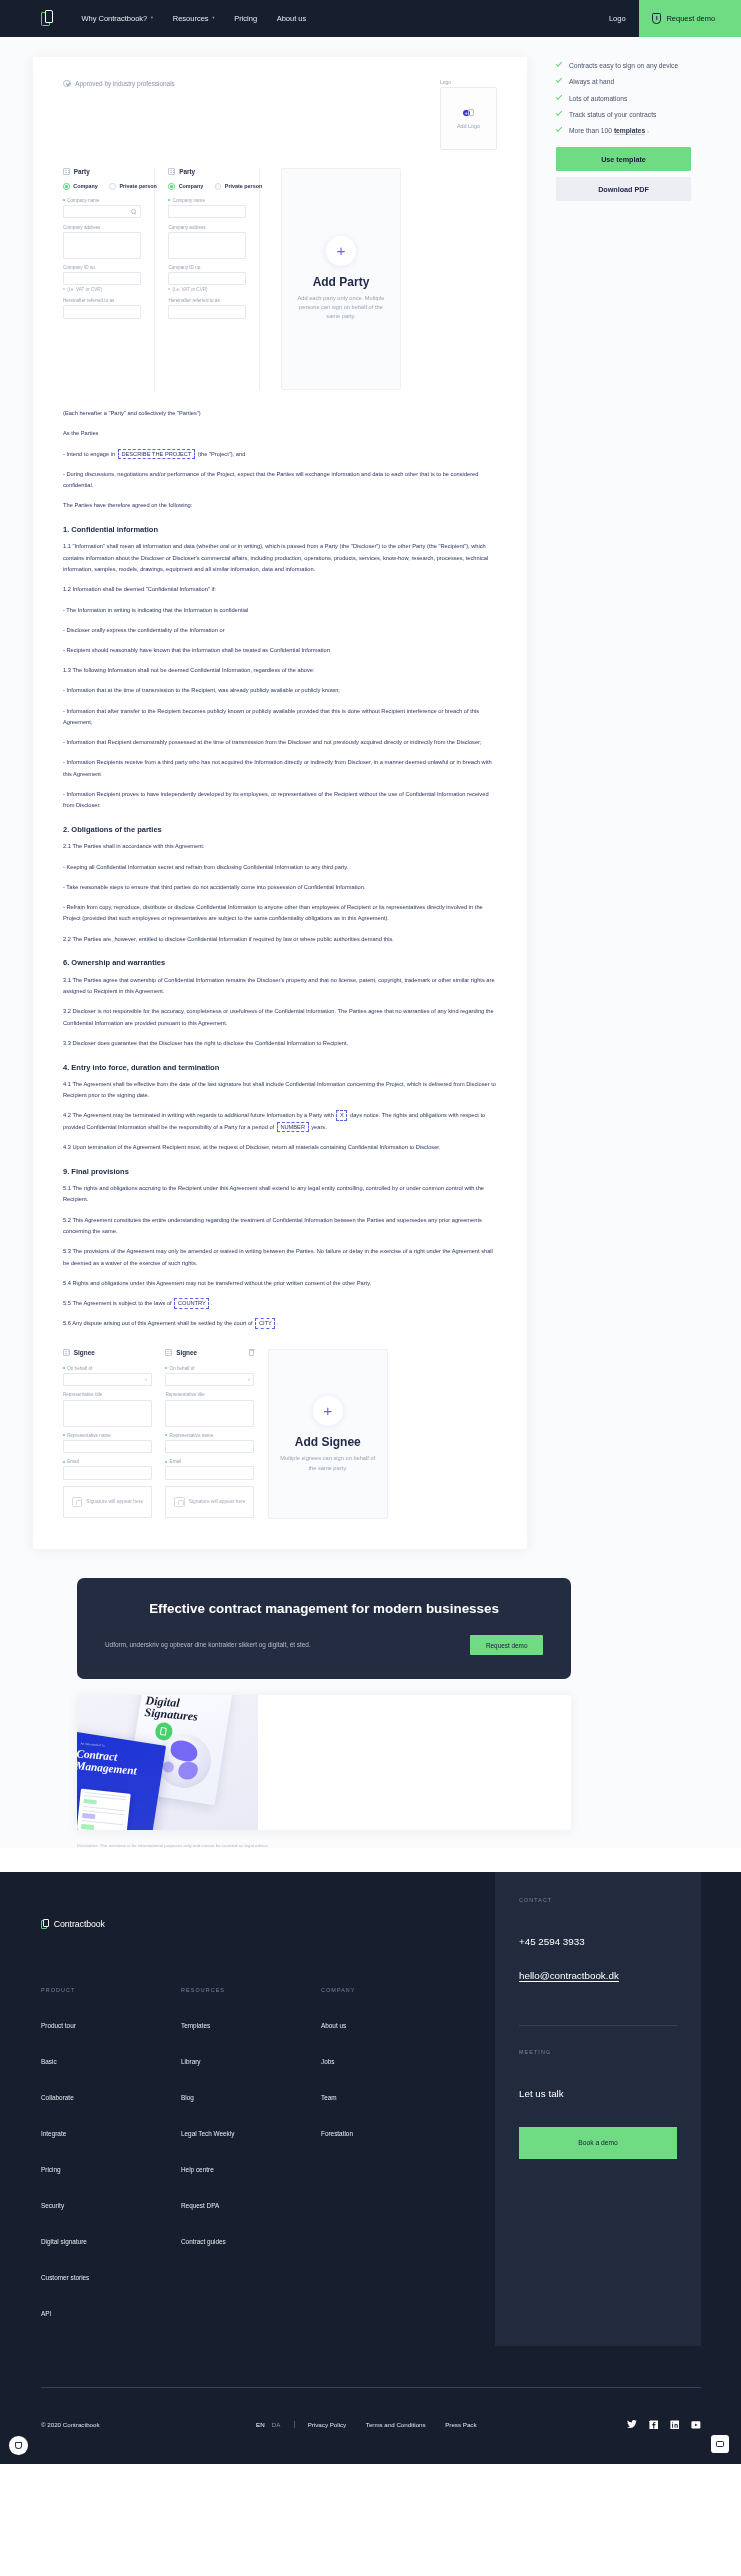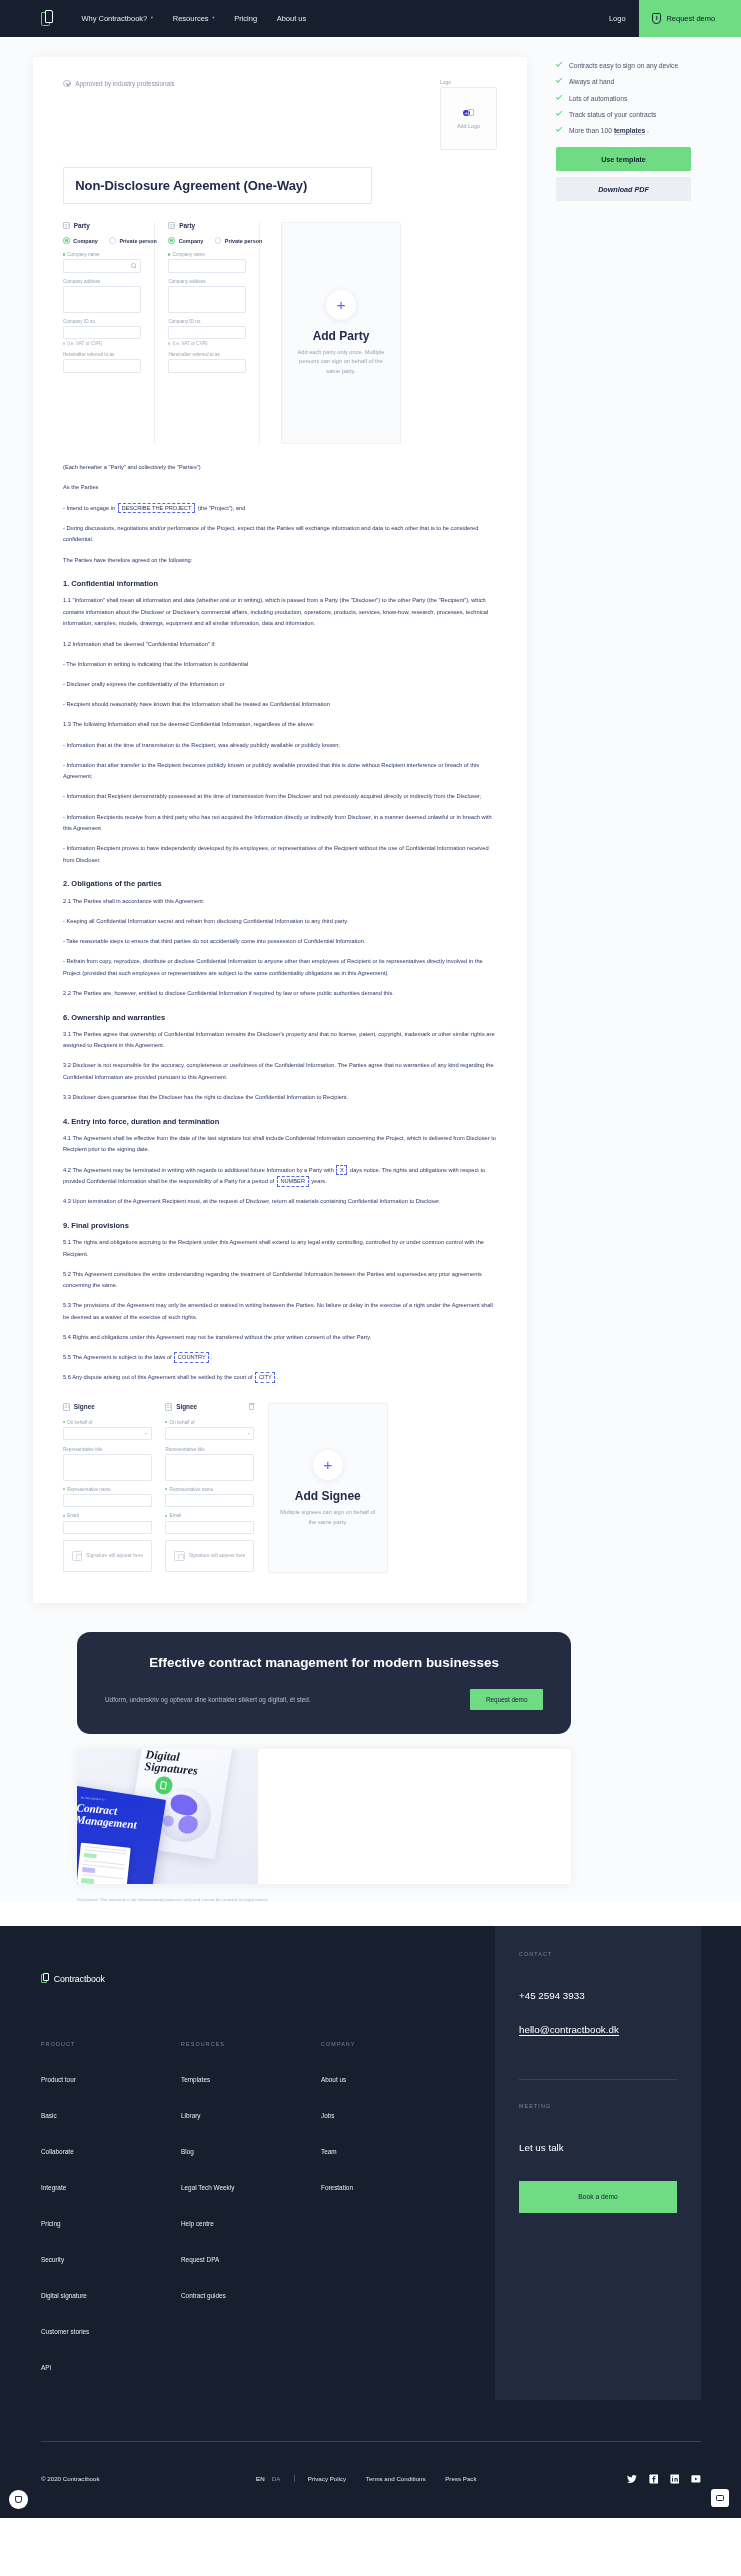--- a/index.html
+++ b/index.html
@@ -224,27 +224,27 @@
   .tmpl-link { border-bottom: 0.5px solid #c9ced9; color: #2c3550; font-weight: 700; }
   .chev { color: #aab1c0; font-size: 5.7px; }
   .btn-primary {
     background: #6fdb82; color: #17203a; font-size: 7.2px; font-weight: 700;
     height: 24px; display: flex; align-items: center; justify-content: center;
     border-radius: 1.5px; cursor: pointer; margin-bottom: 5.7px;
   }
   .btn-secondary {
     background: #eceef4; color: #22294a; font-size: 7.2px; font-weight: 700;
     height: 24px; display: flex; align-items: center; justify-content: center;
-    border-radius: 1.5px; cursor: pointer; font-style: italic;
+    border-radius: 1.5px; cursor: pointer;
   }
 
   
   .promo-wrap { width: 494px; margin: 29px 0 0 77px; }
   .promo {
-    background: #242c41; border-radius: 13px; padding: 21.6px 28px 24px 28px; color: #fff;
+    background: #242c41; border-radius: 7px; padding: 21.6px 28px 24px 28px; color: #fff;
   }
   .promo h2 {
     font-size: 13.4px; font-weight: 700; text-align: center; line-height: 1.32; margin-bottom: 17.5px;
   }
   .promo-bottom { display: flex; align-items: center; justify-content: space-between; gap: 15.5px; }
   .promo-sub { font-size: 6.4px; color: #b6bdcb; line-height: 1.8; max-width: 216px; }
   .promo-btn {
     background: #6fdb82; color: #17203a; font-size: 6.4px; padding: 6.7px 15.5px;
     border-radius: 1px; cursor: pointer; white-space: nowrap;
   }
@@ -408,23 +408,20 @@
           <div class="logo-box">
             <div class="logo-plus">
               <div class="circ">+</div>
                 <div class="pic"></div>
             </div>
             <div class="logo-add-text">Add Logo</div>
           </div>
         </div>
       </div>
 
-      <div class="doc-title-box">
-        <div class="doc-title">Non-Disclosure Agreement (One-Way)</div>
-      </div>
 
       <div class="party-row">
 
         <div class="party-card">
           <div class="party-head">
             <span class="bld-ico"></span>
             <span class="party-title">Party</span>
           </div>
           <div class="radio-row">
             <div class="radio-opt">

